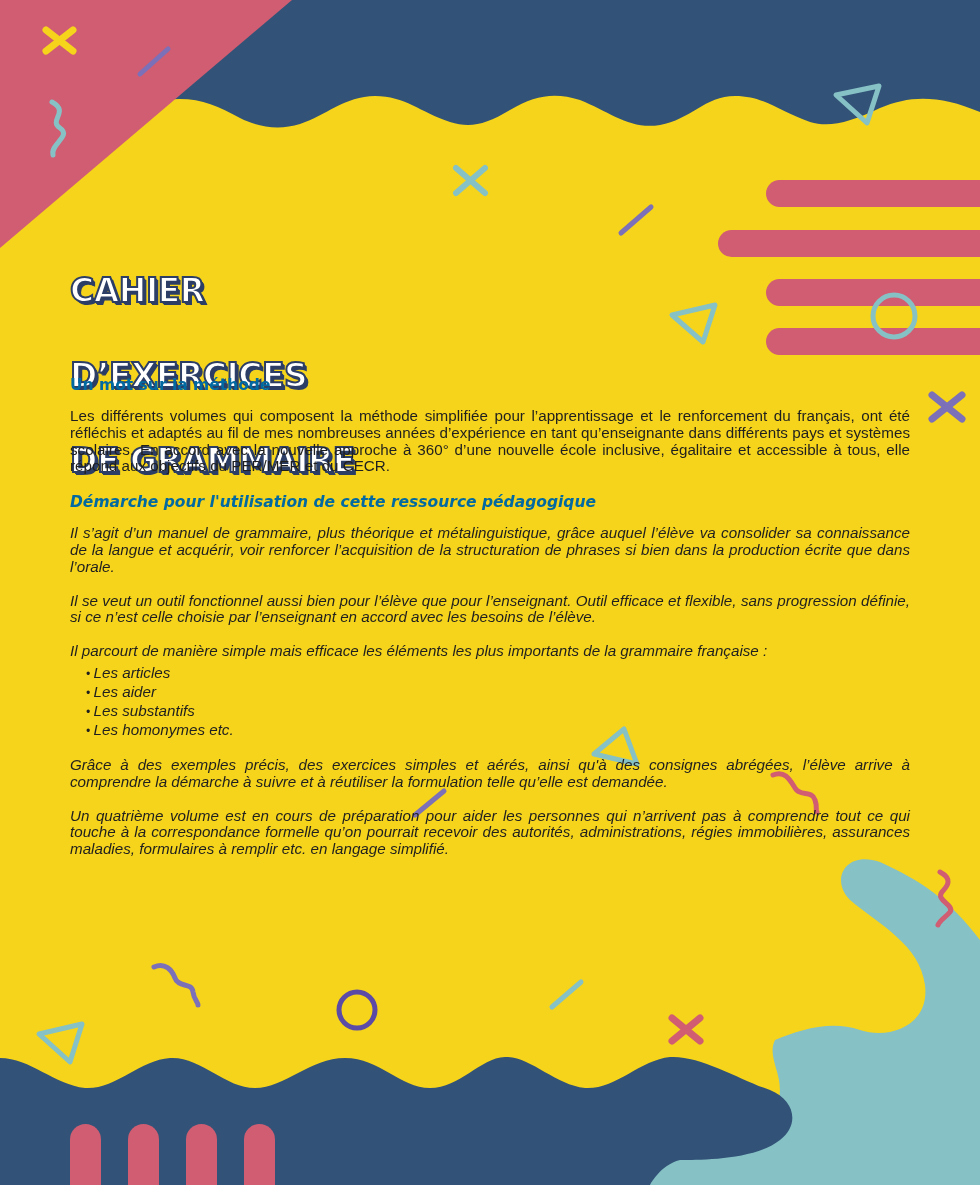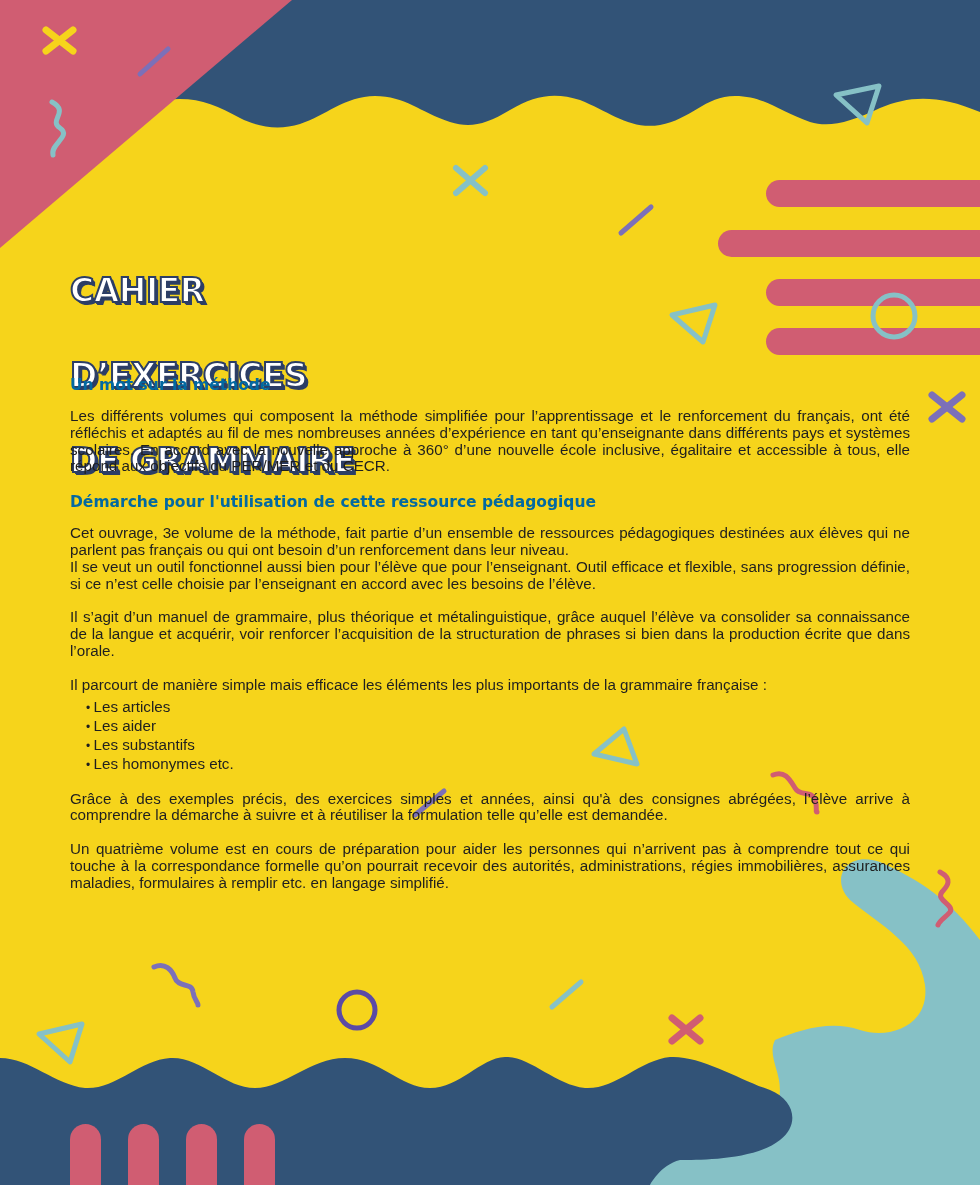--- a/index.html
+++ b/index.html
@@ -27,21 +27,21 @@
     .content {
       position: absolute; left: 70px; top: 375px; width: 840px;
       font-size: 15.2px; line-height: 16.8px;
     }
     h2 {
       font-family: "DejaVu Sans", sans-serif;
       font-weight: bold; font-size: 15.5px; color: #0369a1;
       margin-bottom: 13px; line-height: 20px;
     }
     p { text-align: justify; text-align-last: left; margin-bottom: 17px; }
-    .sec2 { margin-top: 9px; }
+    .sec2 { margin-top: 9px; font-style: italic; }
     ul { list-style: none; margin: 4px 0 17px 16px; }
     ul li { line-height: 17px; }
     ul li::before { content: "• "; font-size: 12px; }
   </style>
 </head>
 <body>
 
 <svg class="bg-svg" viewBox="0 0 980 1185" xmlns="http://www.w3.org/2000/svg">
 
   <path fill="#325377" d="M0,0 H980 V112 C940,95 910,95 880,108 C850,122 830,128 810,122 C780,112 765,96 735,96 C705,96 690,120 660,125 C630,130 610,112 580,100 C555,92 535,95 510,110 C485,125 470,128 450,122 C420,112 405,96 375,96 C345,96 325,116 300,124 C280,130 260,128 240,118 C215,104 195,96 165,100 V0 Z"></path>
@@ -109,26 +109,25 @@
 </div>
 
 <div class="content">
   <section>
     <h2>Un mot sur la méthode</h2>
     <p>Les différents volumes qui composent la méthode simplifiée pour l’apprentissage et le renforcement du français, ont été réfléchis et adaptés au fil de mes nombreuses années d’expérience en tant qu’enseignante dans différents pays et systèmes scolaires. En accord avec la nouvelle approche à 360° d’une nouvelle école inclusive, égalitaire et accessible à tous, elle répond aux objectifs du PER/MER et du CECR.</p>
   </section>
 
   <section class="sec2">
     <h2>Démarche pour l'utilisation de cette ressource pédagogique</h2>
-    <p style="margin-bottom:0">Cet ouvrage, 3e volume de la méthode, fait partie d’un ensemble de ressources pédagogiques destinées aux élèves qui ne parlent pas français ou qui ont besoin d’un renforcement dans leur niveau.</p>
+    <p>Il s’agit d’un manuel de grammaire, plus théorique et métalinguistique, grâce auquel l’élève va consolider sa connaissance de la langue et acquérir, voir renforcer l’acquisition de la structuration de phrases si bien dans la production écrite que dans l’orale.</p>
     <p>Il se veut un outil fonctionnel aussi bien pour l’élève que pour l’enseignant. Outil efficace et flexible, sans progression définie, si ce n’est celle choisie par l’enseignant en accord avec les besoins de l’élève.</p>
-    <p>Il s’agit d’un manuel de grammaire, plus théorique et métalinguistique, grâce auquel l’élève va consolider sa connaissance de la langue et acquérir, voir renforcer l’acquisition de la structuration de phrases si bien dans la production écrite que dans l’orale.</p>
     <p style="margin-bottom:0">Il parcourt de manière simple mais efficace les éléments les plus importants de la grammaire française :</p>
     <ul>
       <li>Les articles</li>
       <li>Les aider</li>
       <li>Les substantifs</li>
       <li>Les homonymes etc.</li>
     </ul>
-    <p>Grâce à des exemples précis, des exercices simples et années, ainsi qu'à des consignes abrégées, l’élève arrive à comprendre la démarche à suivre et à réutiliser la formulation telle qu’elle est demandée.</p>
+    <p>Grâce à des exemples précis, des exercices simples et aérés, ainsi qu'à des consignes abrégées, l’élève arrive à comprendre la démarche à suivre et à réutiliser la formulation telle qu’elle est demandée.</p>
     <p>Un quatrième volume est en cours de préparation pour aider les personnes qui n’arrivent pas à comprendre tout ce qui touche à la correspondance formelle qu’on pourrait recevoir des autorités, administrations, régies immobilières, assurances maladies, formulaires à remplir etc. en langage simplifié.</p>
   </section>
 </div>
 
 </body></html>

